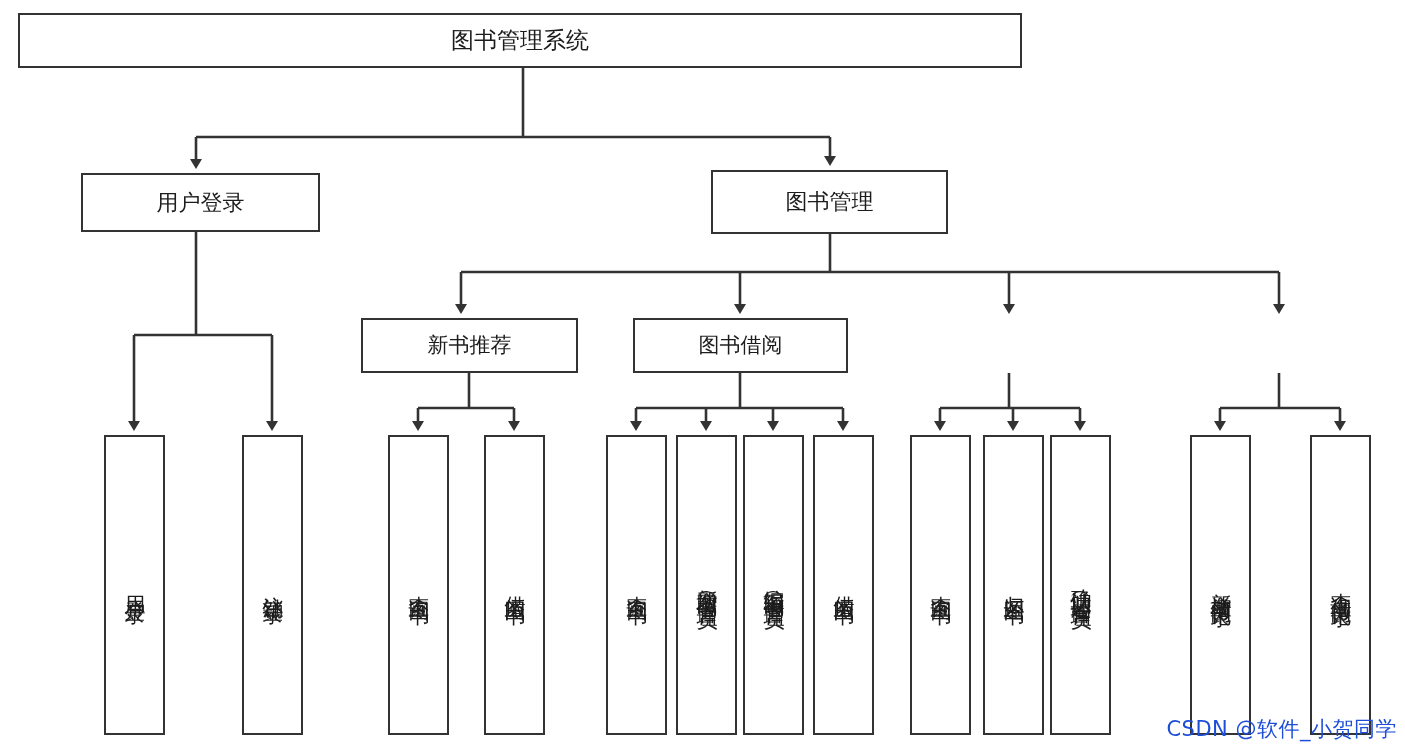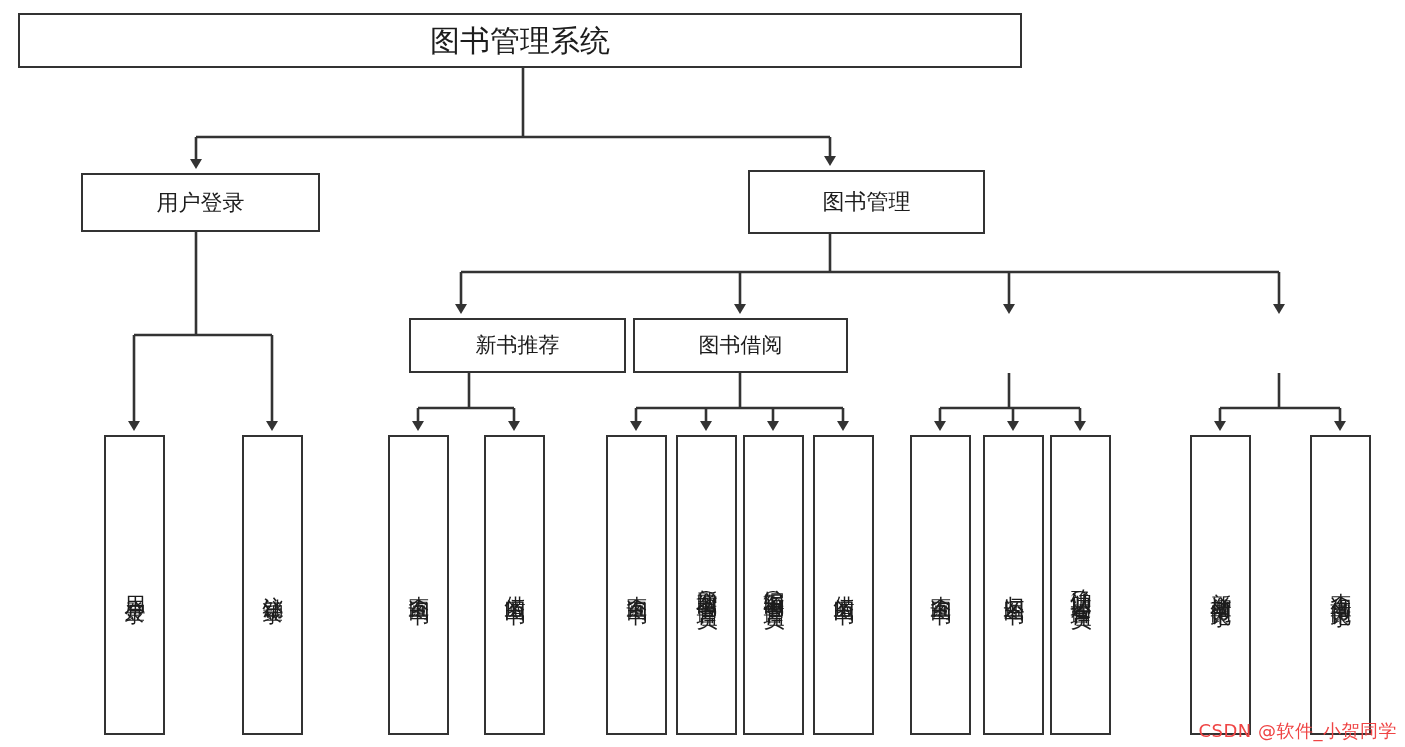--- a/index.html
+++ b/index.html
@@ -22,21 +22,21 @@
     background:#ffffff;
     border:2px solid #333333;
     display:flex;
     align-items:center;
     justify-content:center;
     text-align:center;
     color:#1c1c1c;
     line-height:1.18;
   }
   .node.root{
-    font-size:30px;
+    font-size:23px;
   }
   .node.lvl1{
     font-size:22px;
   }
   .node.lvl2{
     font-size:21px;
   }
   
   .node.leaf{
     font-size:21px;
@@ -56,22 +56,22 @@
     position:absolute;
     left:0;top:0;
     width:1405px;height:747px;
     pointer-events:none;
   }
   
   .watermark{
     position:absolute;
     right:8px;
     bottom:4px;
-    font-size:18px;
-    color:#ef4444;
+    font-size:21px;
+    color:#1d4ed8;
     white-space:nowrap;
     letter-spacing:0.5px;
   }
 </style>
 </head>
 <body>
 
 <div id="canvas">
 
   <svg id="wires" viewBox="0 0 1405 747" width="1405" height="747">
@@ -126,25 +126,25 @@
   </svg>
 
   <div class="node root" style="left:18px;top:13px;width:1004px;height:55px;">
     <span>图书管理系统</span>
   </div>
 
   <div class="node lvl1" style="left:81px;top:173px;width:239px;height:59px;">
     <span>用户登录</span>
   </div>
 
-  <div class="node lvl1" style="left:711px;top:170px;width:237px;height:64px;margin-left:37px;">
+  <div class="node lvl1" style="left:711px;top:170px;width:237px;height:64px;">
     <span>图书管理</span>
   </div>
 
-  <div class="node lvl2" style="left:361px;top:318px;width:217px;height:55px;margin-left:48px;">
+  <div class="node lvl2" style="left:361px;top:318px;width:217px;height:55px;">
     <span>新书推荐</span>
   </div>
 
   <div class="node lvl2" style="left:633px;top:318px;width:215px;height:55px;">
     <span>图书借阅</span>
   </div>
 
 
 
   <div class="node leaf" style="left:104px;top:435px;width:61px;height:300px;">

